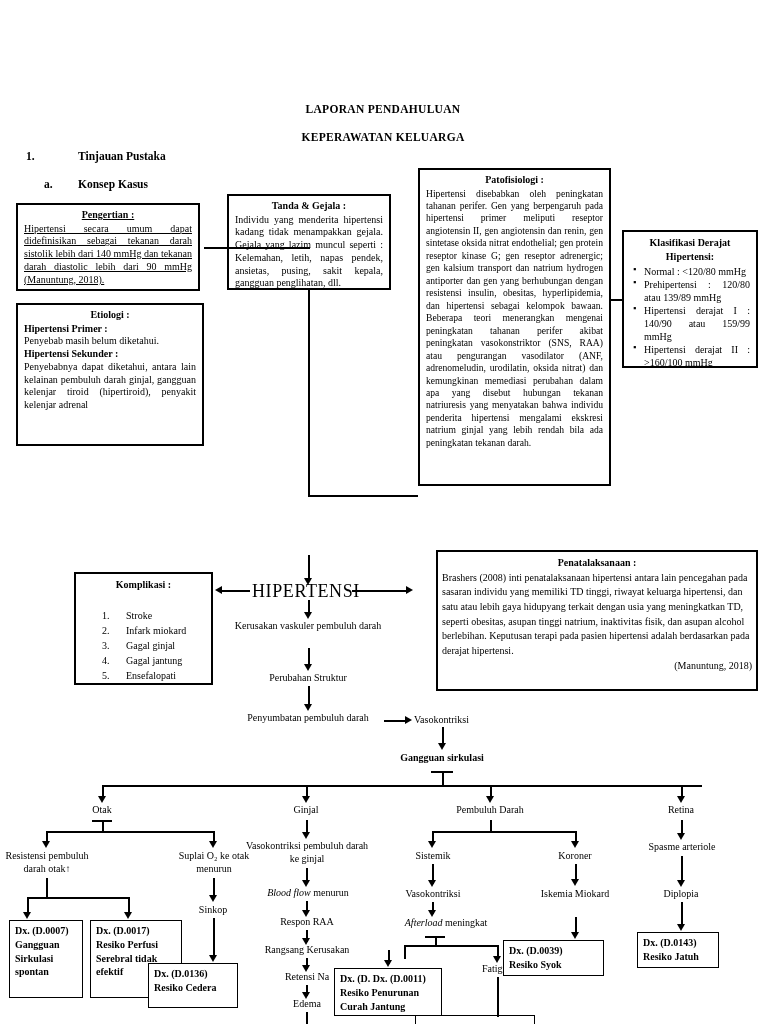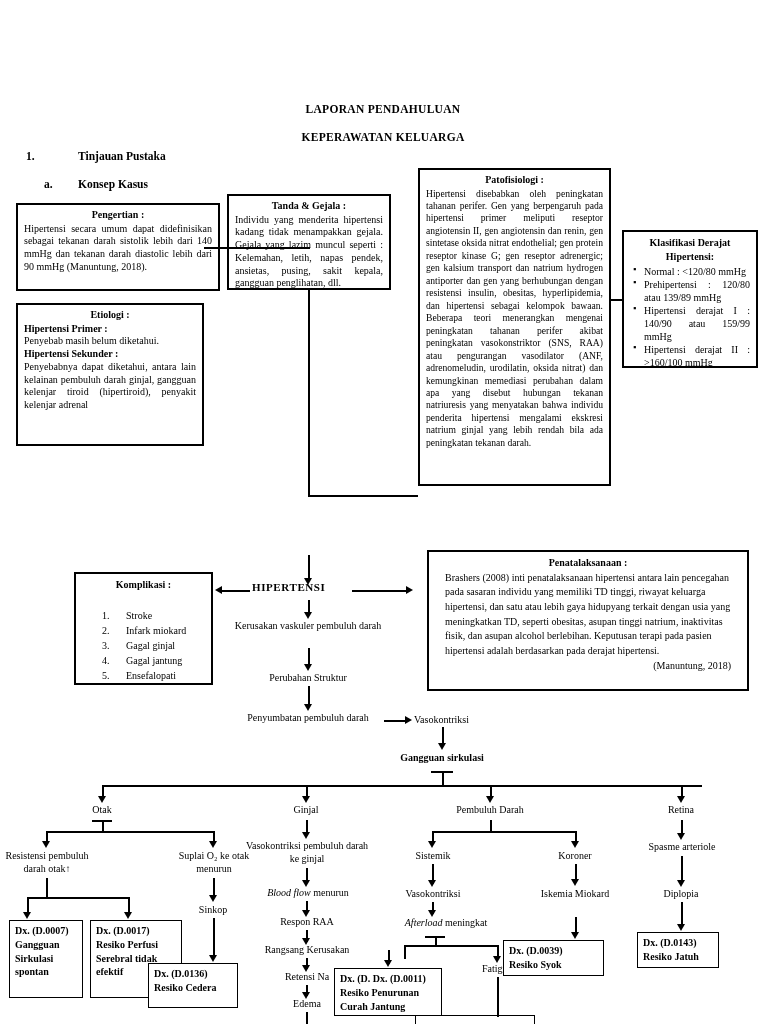--- a/index.html
+++ b/index.html
@@ -109,22 +109,22 @@
     font-size: 10px;
     line-height: 1.25;
     text-align: center;
     white-space: nowrap;
   }
   .node.wrap { white-space: normal; }
   .node.bold { font-weight: bold; }
   .node .it { font-style: italic; }
 
   .hyper {
-    font-weight: bold;
-    font-size: 11px;
+    font-weight: normal;
+    font-size: 18px;
     letter-spacing: .6px;
     white-space: nowrap;
   }
 
   
   .ln-v { position: absolute; width: 0; border-left: 1.6px solid #000; }
   .ln-h { position: absolute; height: 0; border-top: 1.6px solid #000; }
   .ln-v.thick { border-left-width: 2.2px; }
   .ln-h.thick { border-top-width: 2.2px; }
 
@@ -143,21 +143,21 @@
 <div id="page">
 
   <div class="abs doc-title" style="left:248px; top:103px; width:270px;">LAPORAN PENDAHULUAN</div>
   <div class="abs doc-title" style="left:248px; top:131px; width:270px;text-align:center;">KEPERAWATAN KELUARGA</div>
 
   <div class="abs outline-num" style="left:26px; top:150px;">1.</div>
   <div class="abs outline-label" style="left:78px; top:150px;">Tinjauan Pustaka</div>
   <div class="abs outline-num" style="left:44px; top:178px;">a.</div>
   <div class="abs outline-label" style="left:78px; top:178px;">Konsep Kasus</div>
 
-  <div class="abs box" style="left:16px; top:203px; width:204px; height:88px;">
+  <div class="abs box" style="left:16px; top:203px; width:184px; height:88px;text-decoration:underline;">
     <span class="box-title">Pengertian :</span>
     <span>Hipertensi secara umum dapat didefinisikan sebagai tekanan darah sistolik lebih dari 140 mmHg dan tekanan darah diastolic lebih dari 90 mmHg (Manuntung, 2018).</span>
   </div>
 
   <div class="abs box" style="left:16px; top:303px; width:188px; height:143px;">
     <span class="box-title">Etiologi :</span>
     <span class="sub-head">Hipertensi Primer :</span>
     <span style="display:block;text-align:left;">Penyebab masih belum diketahui.</span>
     <span class="sub-head">Hipertensi Sekunder :</span>
     <span>Penyebabnya dapat diketahui, antara lain kelainan pembuluh darah ginjal, gangguan kelenjar tiroid (hipertiroid), penyakit kelenjar adrenal</span>
@@ -190,21 +190,21 @@
     <ol class="numbered">
       <li>Stroke</li>
       <li>Infark miokard</li>
       <li>Gagal ginjal</li>
       <li>Gagal jantung</li>
       <li>Ensefalopati</li>
     </ol>
     <span class="credit">(Manuntung, 2018)</span>
   </div>
 
-  <div class="abs box" style="left:427px; top:550px; width:322px; height:141px; padding:5px 16px; text-align:left; line-height:1.47;">
+  <div class="abs box" style="left:436px; top:550px; width:322px; height:141px; padding:5px 4px; text-align:left; line-height:1.47;">
     <span class="box-title">Penatalaksanaan :</span>
     <span>Brashers (2008) inti penatalaksanaan hipertensi antara lain pencegahan pada sasaran individu yang memiliki TD tinggi, riwayat keluarga hipertensi, dan satu atau lebih gaya hidupyang terkait dengan usia yang meningkatkan TD, seperti obesitas, asupan tinggi natrium, inaktivitas fisik, dan asupan alcohol berlebihan. Keputusan terapi pada pasien hipertensi adalah berdasarkan pada derajat hipertensi.</span>
     <span class="credit">(Manuntung, 2018)</span>
   </div>
 
   <div class="ln-h thick" style="left:204px; top:247px; width:106px;"></div>
 
   <div class="ln-v thick" style="left:308px; top:290px; height:20px;"></div>
 
   <div class="ln-h thick" style="left:310px; top:495px; width:108px;"></div>

